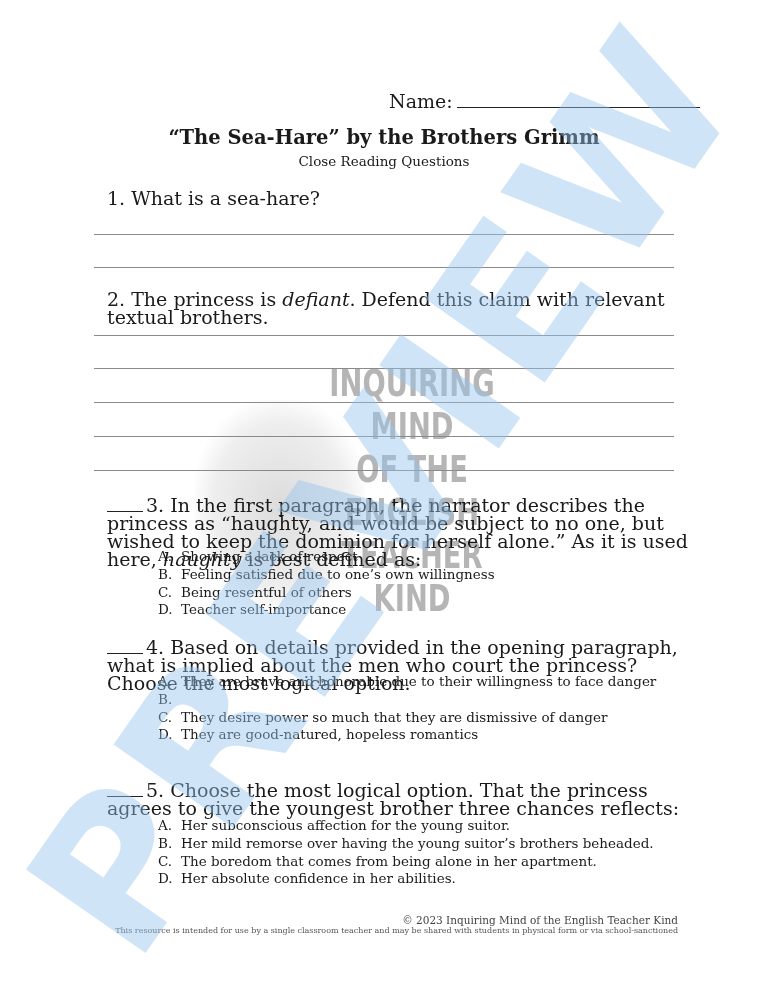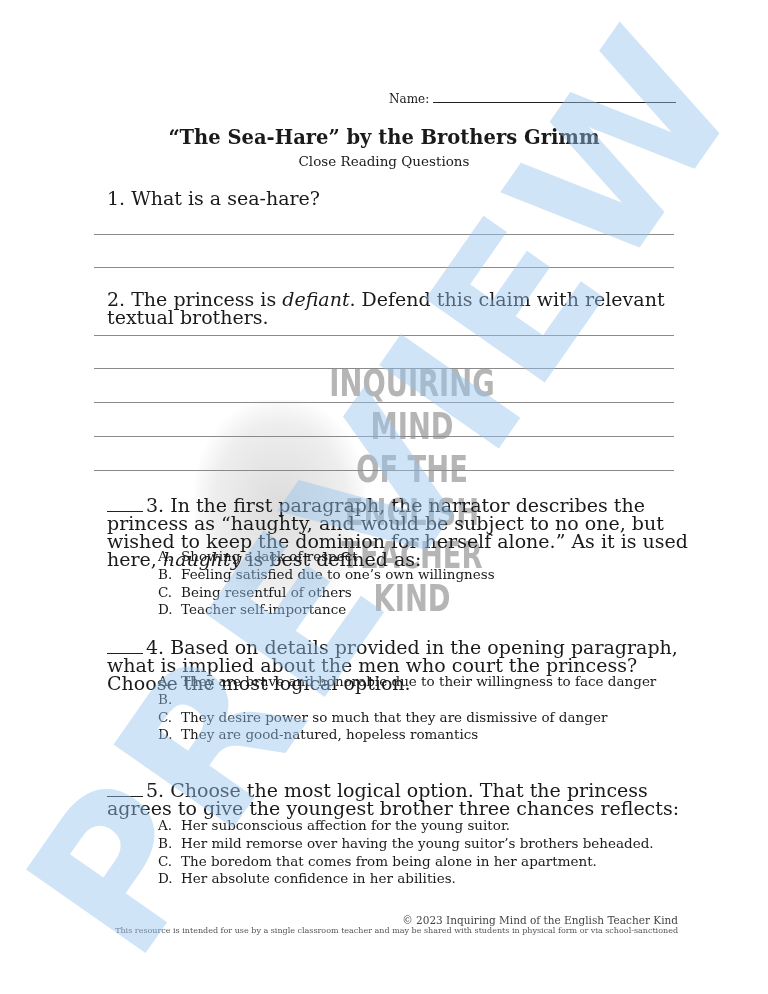--- a/index.html
+++ b/index.html
@@ -2,21 +2,21 @@
 <html><head>
 <meta charset="utf-8">
 <style>
   html, body { margin: 0; padding: 0; }
   body {
     width: 768px; height: 994px; background: #ffffff; position: relative; overflow: hidden;
     font-family: "DejaVu Serif", "Liberation Serif", serif; color: #1a1a1a;
   }
   .page { position: absolute; left: 0; top: 0; width: 768px; height: 994px; }
 
-  .name-line { position: absolute; left: 389px; top: 90px; font-size: 12px; white-space: nowrap; }
+  .name-line { position: absolute; left: 389px; top: 90px; font-size: 19px; white-space: nowrap; }
   .name-line .blank { display: inline-block; width: 243px; border-bottom: 1px solid #222; margin-left: 4px; vertical-align: baseline; height: 12px; }
 
   .title { position: absolute; left: 0; width: 768px; top: 126px; text-align: center; font-size: 19.5px; font-weight: bold; letter-spacing: 0px; }
   .subtitle { position: absolute; left: 0; width: 768px; top: 153px; text-align: center; font-size: 13.5px; }
 
   .q { position: absolute; left: 107px; width: 590px; font-size: 19px; line-height: 18px; }
   .q i { font-style: italic; }
   .ans-line { position: absolute; left: 94px; width: 580px; height: 0; border-top: 1.2px solid #8a8a8a; }
 
   .opts { position: absolute; left: 158px; width: 530px; font-size: 13.5px; line-height: 17.8px; }

